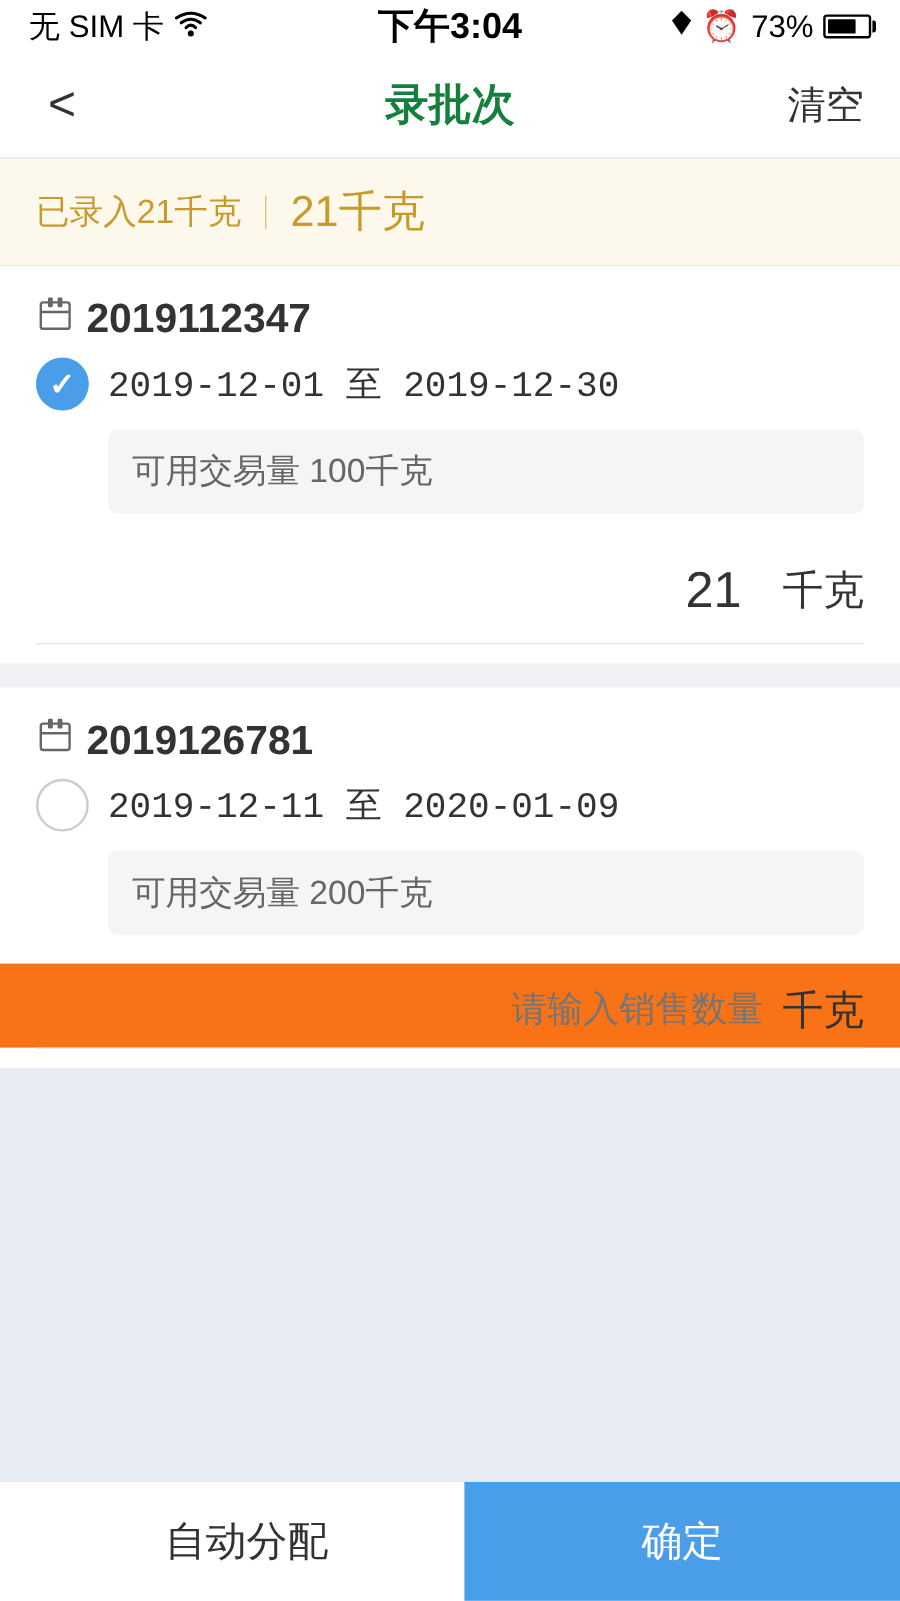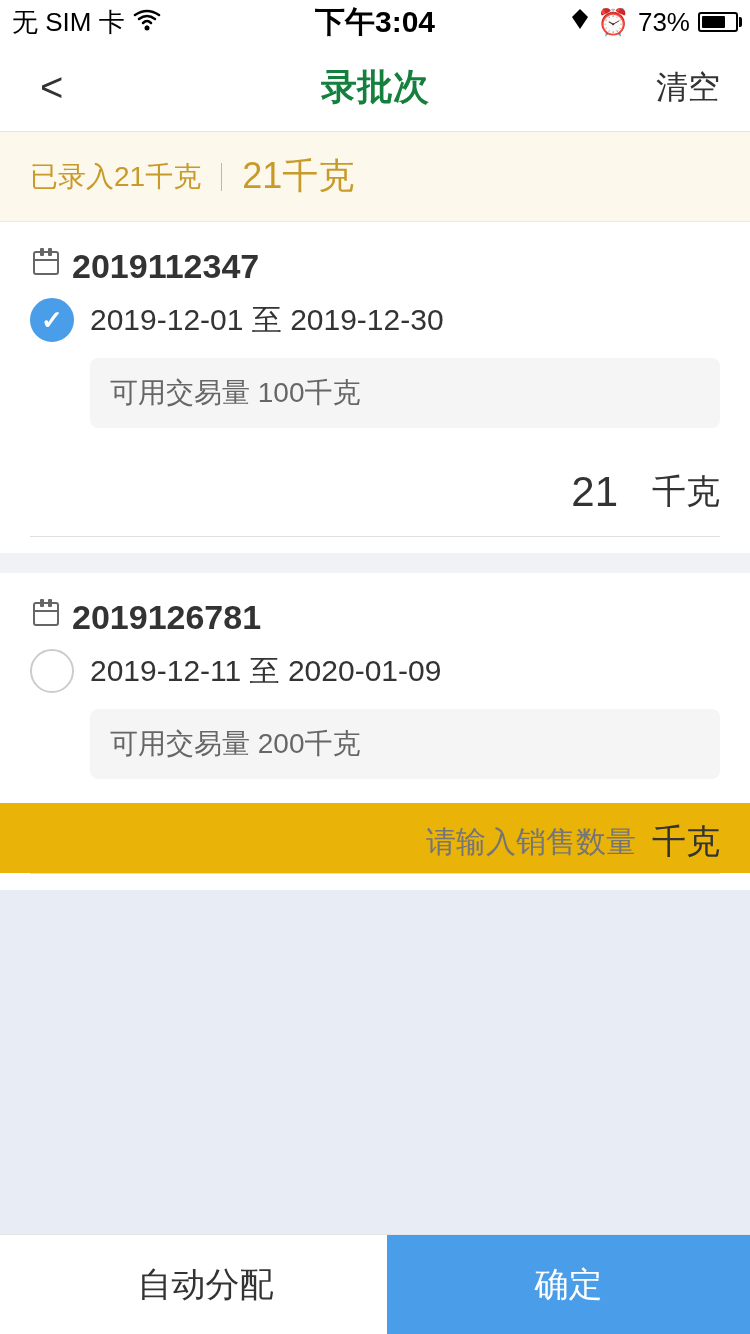--- a/index.html
+++ b/index.html
@@ -14,21 +14,21 @@
     }
 
     
     .status-bar {
       width: 100%;
       height: 44px;
       background: #fff;
       display: flex;
       align-items: center;
       justify-content: space-between;
-      padding: 0 12px;
+      padding: 0 24px;
       font-size: 26px;
       color: #000;
     }
     .status-left {
       display: flex;
       align-items: center;
       gap: 8px;
     }
     .status-center {
       font-size: 30px;
@@ -183,20 +183,21 @@
     .radio-circle.selected::after {
       content: '✓';
       color: #fff;
       font-size: 26px;
       font-weight: bold;
     }
 
     .batch-date {
       font-size: 30px;
       color: #333;
+      font-family: Liberation Mono, monospace;
     }
 
     .batch-availability {
       background: #f5f5f5;
       border-radius: 8px;
       padding: 16px 20px;
       font-size: 28px;
       color: #666;
       margin-left: 60px;
     }
@@ -353,21 +354,21 @@
         </span>
         <span class="batch-id">2019126781</span>
       </div>
       <div class="batch-date-row">
         <div class="radio-circle"></div>
         <span class="batch-date">2019-12-11 至 2020-01-09</span>
       </div>
       <div class="batch-availability">可用交易量 200千克</div>
     </div>
 
-    <div style="display:flex; align-items:center; justify-content:flex-end; padding: 16px 30px 8px 30px; gap:16px; background:#eab308;">
+    <div style="display:flex; align-items:center; justify-content:flex-end; padding: 16px 30px 8px 30px; gap:16px; background:#f97316;">
       <input type="text" style="font-size: 30px; color: rgb(51, 51, 51); text-align: right; border: none; outline: none; background: transparent; min-width: 240px;" placeholder="请输入销售数量">
       <span style="font-size:34px; color:#333;">千克</span>
     </div>
     <div style="height:1px; background:#e0e0e0; margin: 0 30px 16px 30px;"></div>
   </div>
 
   <div class="empty-area" style="flex:1; min-height: 380px; background:#e8edf5;"></div>
 
 </div>
 

